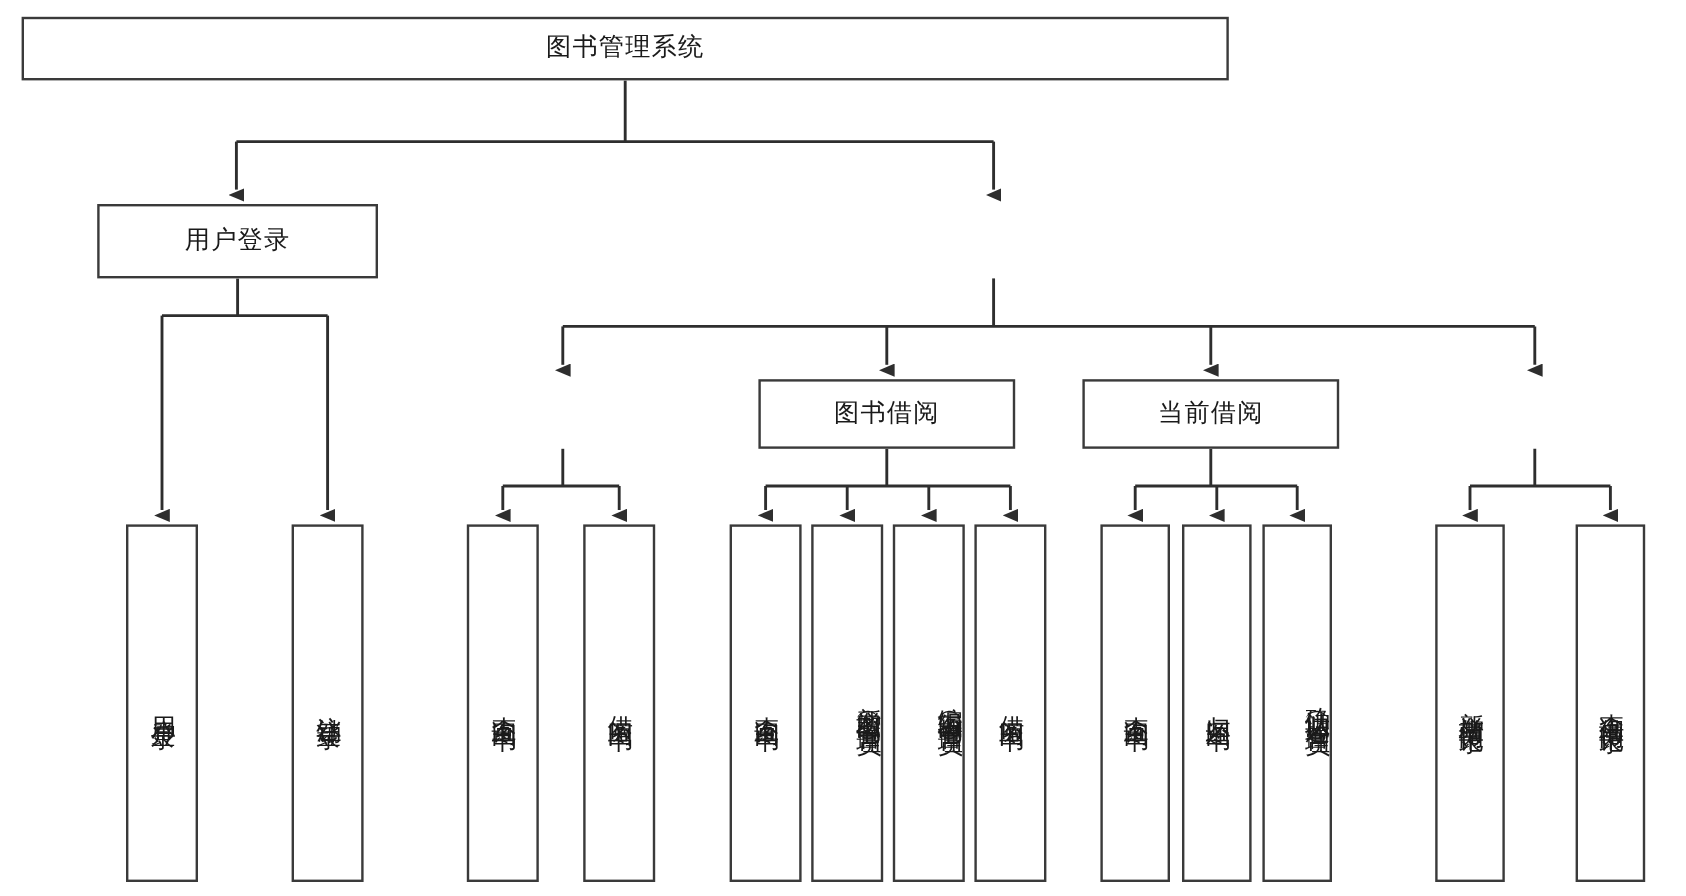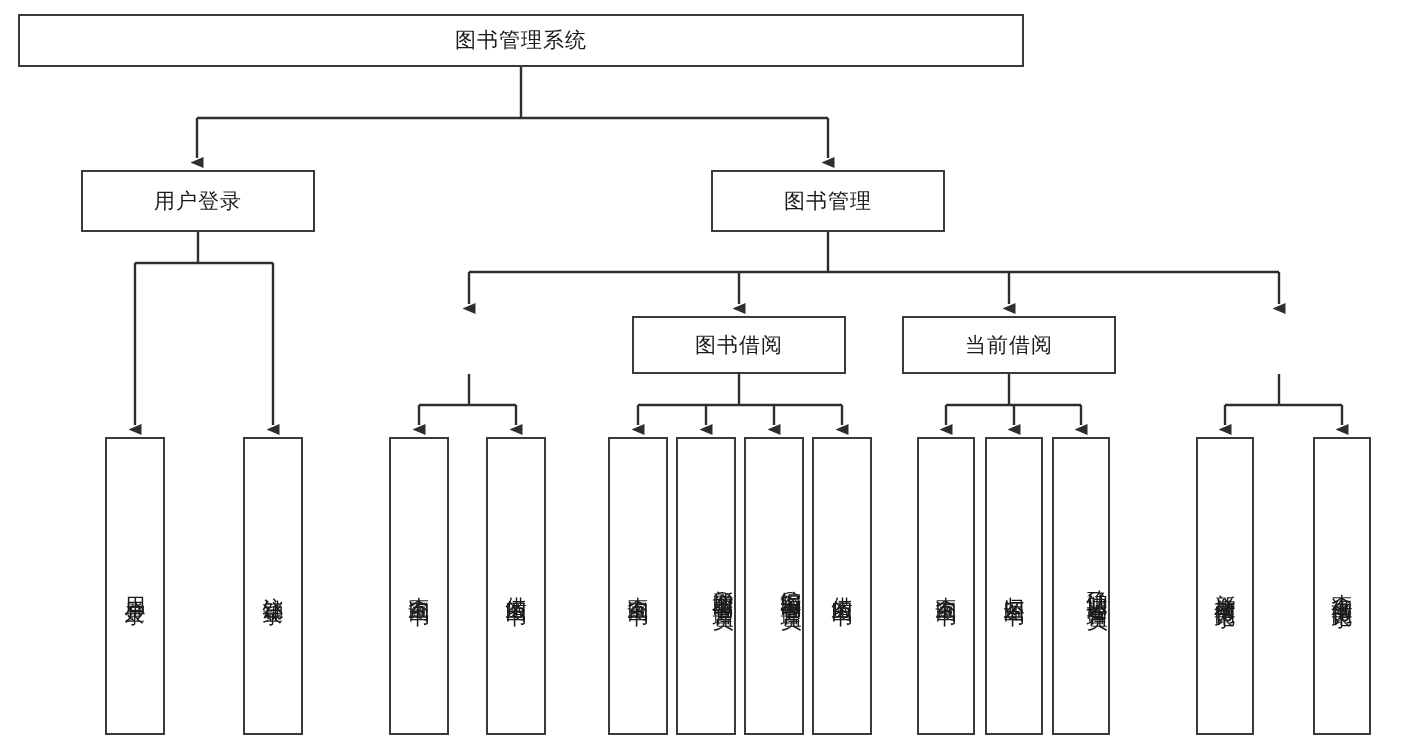--- a/index.html
+++ b/index.html
@@ -122,23 +122,20 @@
     </g>
   </svg>
 
   <div class="node h" style="left:18px; top:14px; width:1006px; height:53px;">
     <span class="node-label">图书管理系统</span>
   </div>
 
   <div class="node h" style="left:81px; top:170px; width:234px; height:62px;">
     <span class="node-label">用户登录</span>
   </div>
-  <div class="node h" style="left:711px; top:170px; width:234px; height:62px;">
-    <span class="node-label">图书管理</span>
-  </div>
 
   <div class="node h" style="left:632px; top:316px; width:214px; height:58px;">
     <span class="node-label">图书借阅</span>
   </div>
   <div class="node h" style="left:902px; top:316px; width:214px; height:58px;">
     <span class="node-label">当前借阅</span>
   </div>
 
   <div class="node v mid" style="left:105px; top:437px; width:60px; height:298px;">
     <span class="node-label">用户登录</span>

